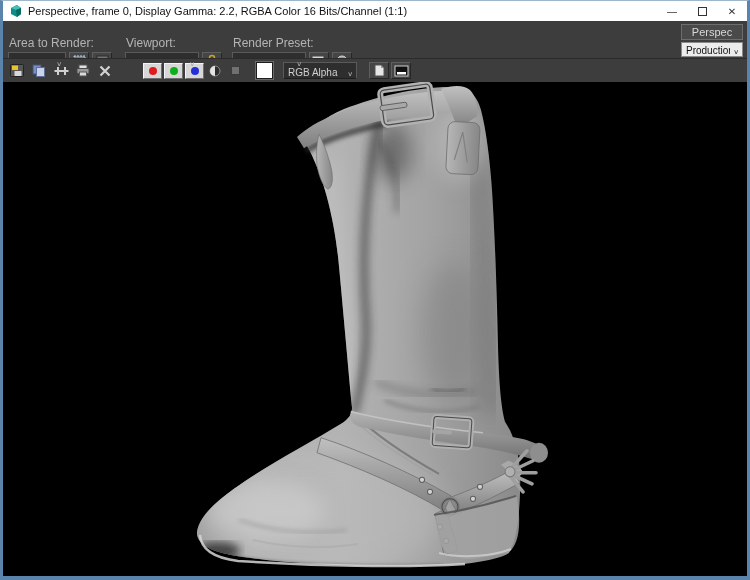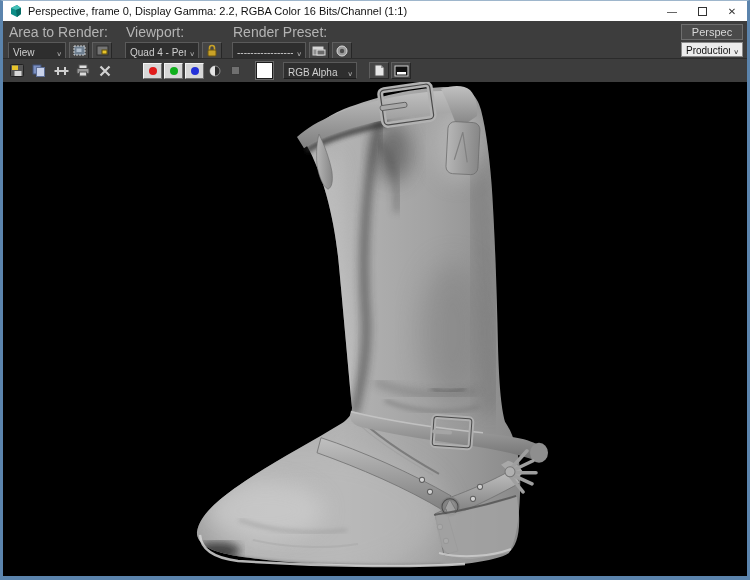--- a/index.html
+++ b/index.html
@@ -15,21 +15,21 @@
   .titlebar{ height:20px; background:#ffffff; display:flex; align-items:center; flex:0 0 auto; }
   .app-ico{ width:14px; height:14px; margin:0 5px 0 6px; flex:0 0 auto; }
   .title-text{ font-size:11px; color:#111; white-space:nowrap; overflow:hidden; flex:1 1 auto; }
   .winbtns{ display:flex; height:100%; flex:0 0 auto; }
   .winbtn{ width:30px; height:100%; display:flex; align-items:center; justify-content:center;
            font-size:10px; color:#333; cursor:default; }
   .maxglyph{ width:9px; height:9px; border:1px solid #333; display:block; }
   
   .toolbar1{ height:37px; background:#3d3d3d; display:flex; align-items:flex-start; padding:2px 4px 0 5px; flex:0 0 auto; }
   .tb-group{ display:flex; flex-direction:column; }
-  .tb-label{ font-size:14px; color:#b4b4b4; margin:1px 0 2px 1px; white-space:nowrap; }
+  .tb-label{ font-size:12px; color:#b4b4b4; margin:13px 0 2px 1px; white-space:nowrap; }
   .tb-row{ display:flex; align-items:center; gap:3px; }
   .dd{ height:17px; background:#2e2e2e; border:1px solid #5a5a5a; border-bottom-color:#1e1e1e;
        display:flex; align-items:flex-end; padding:0 3px 0 4px; color:#cfcfcf; font-size:10px; }
   .dd .dd-val{ flex:1 1 auto; white-space:nowrap; overflow:hidden; }
   .dd .dd-arr{ font-size:8px; color:#aaa; margin-left:3px; transform:scaleY(.8); }
   .dd.light{ background:#ececec; color:#111; border-color:#8a8a8a; }
   .dd.light .dd-arr{ color:#333; }
   .ibtn{ width:20px; height:17px; background:#454545; border:1px solid;
          border-color:#5f5f5f #262626 #262626 #5f5f5f; display:flex; align-items:center; justify-content:center; }
   .flat{ background:transparent; border-color:transparent; }

